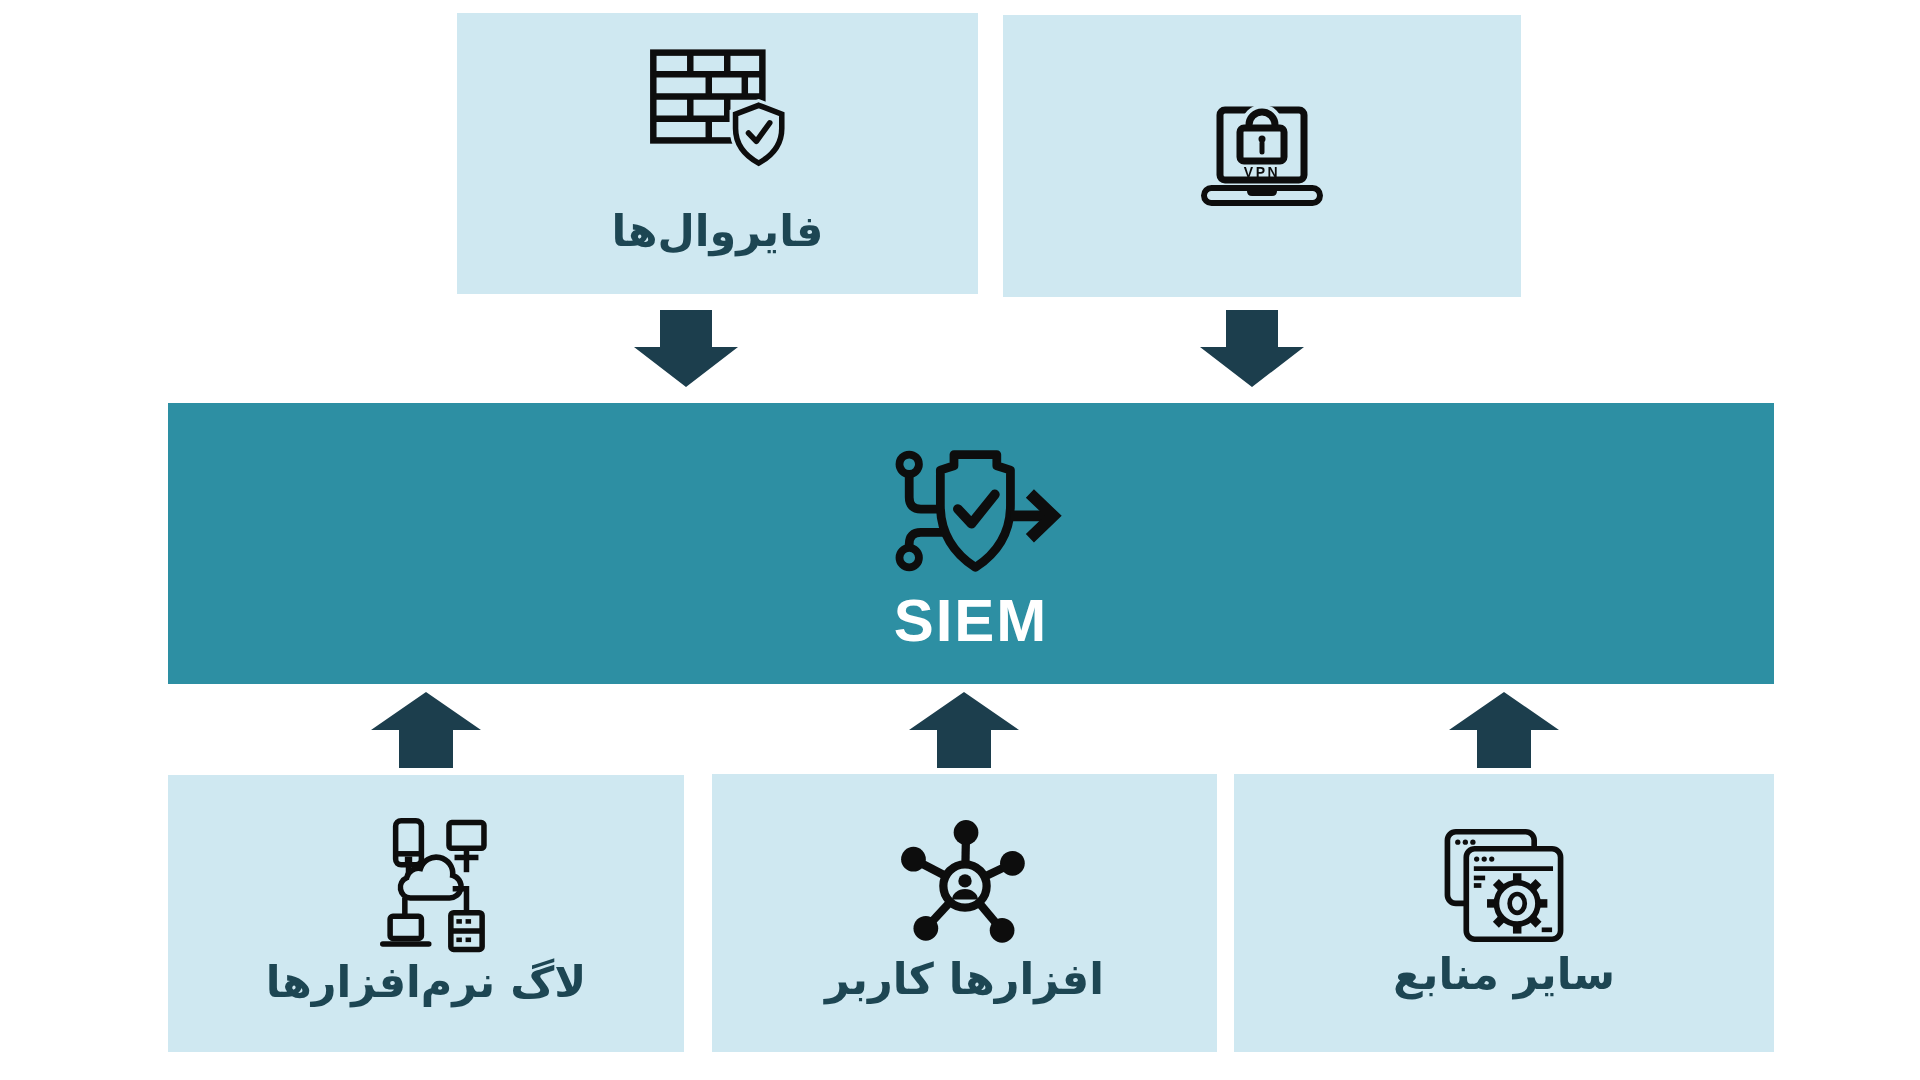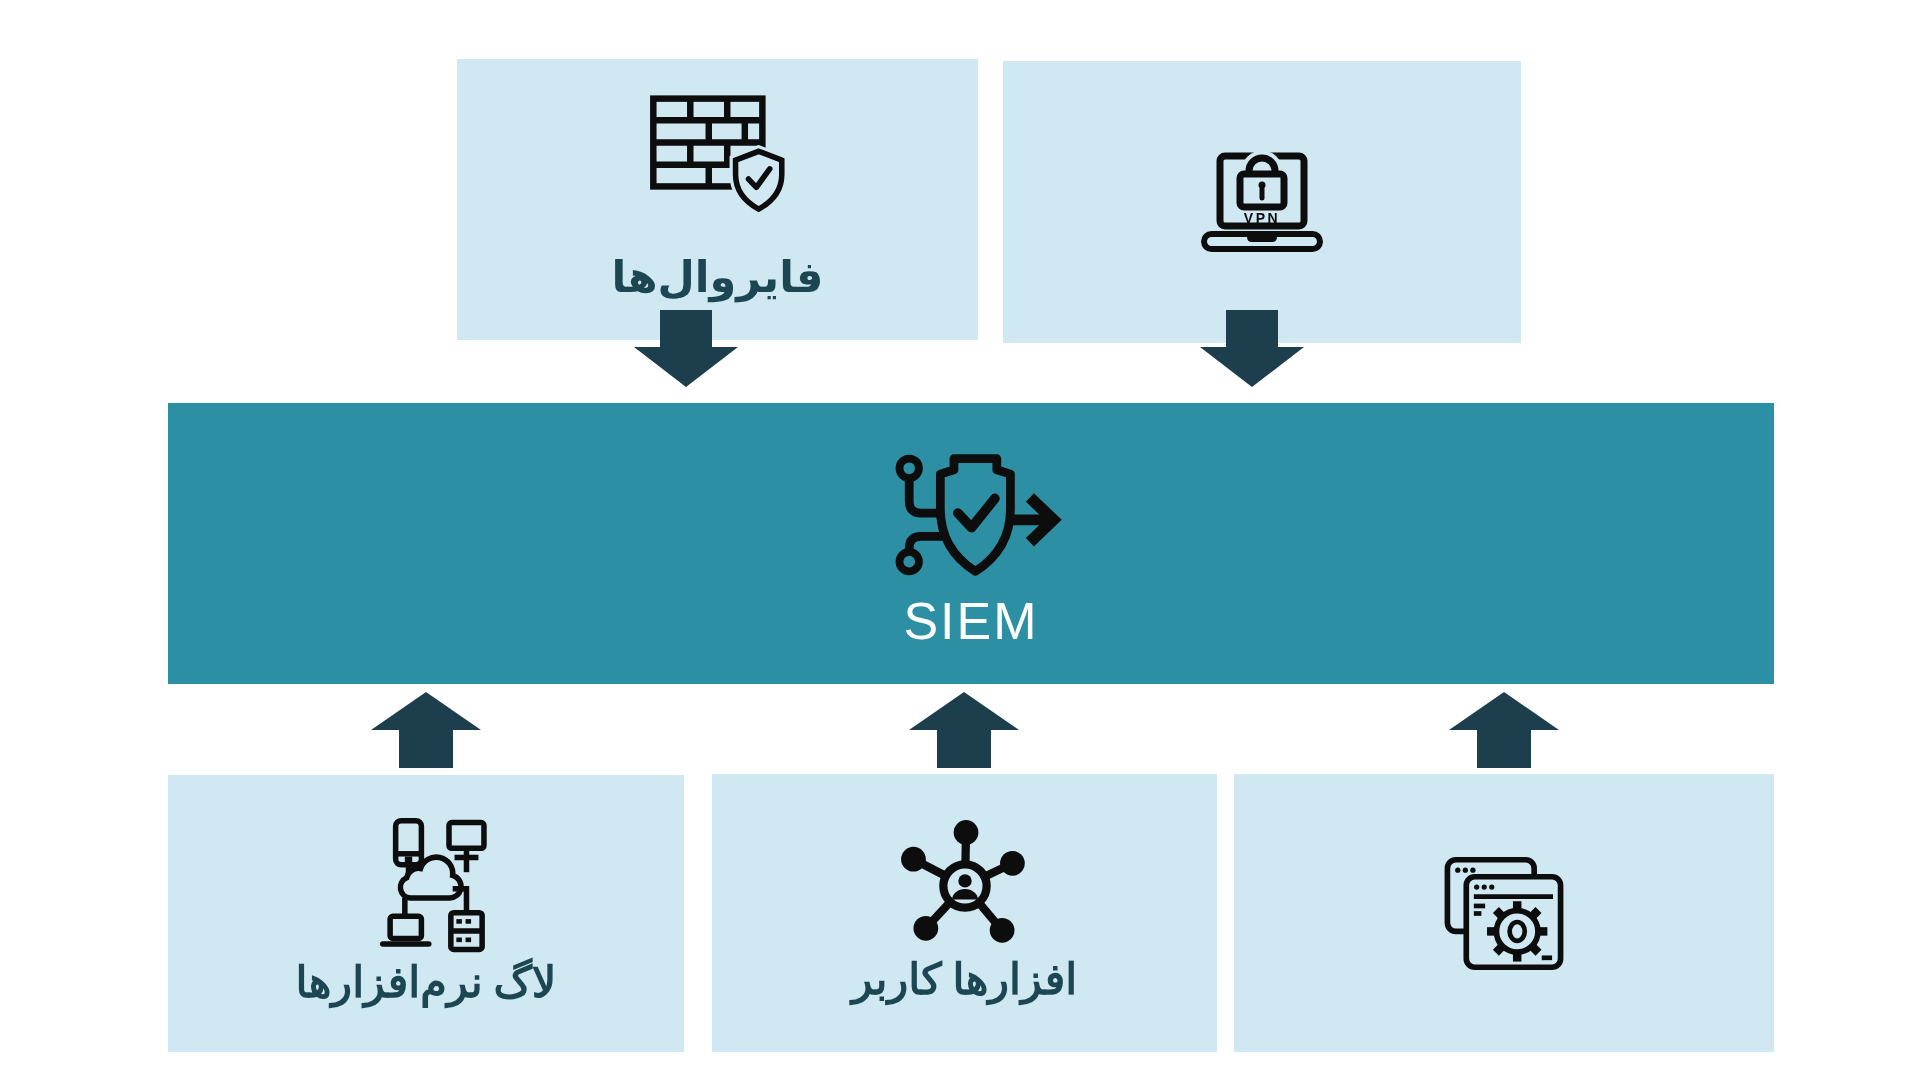--- a/index.html
+++ b/index.html
@@ -19,33 +19,33 @@
   .src-label{
     direction:rtl;font-weight:bold;font-size:43px;line-height:1.3;
     color:var(--label);text-align:center;white-space:nowrap;
   }
   .bar{
     position:absolute;left:168px;top:403px;width:1606px;height:281px;
     background:var(--bar-bg);
     display:flex;flex-direction:column;align-items:center;justify-content:center;gap:8px;
   }
   .siem-label{
-    font-family:"Liberation Sans","DejaVu Sans",sans-serif;font-weight:normal;
-    font-size:52px;letter-spacing:2px;color:var(--siem-label);line-height:1;
+    font-family:"Liberation Sans","DejaVu Sans",sans-serif;font-weight:bold;
+    font-size:60px;letter-spacing:2px;color:var(--siem-label);line-height:1;
   }
   .flow-arrow{position:absolute;}
   .arrf{fill:var(--arrow);}
   svg .st{stroke:var(--icon);fill:none;}
   svg .st2{stroke:var(--icon);}
   svg .fl{fill:var(--icon);stroke:none;}
   svg .bgf{fill:var(--box-bg);}
   svg .bgs{stroke:var(--box-bg);fill:none;}
   svg .barf{fill:var(--bar-bg);}
   svg text.fl{font-family:"Liberation Sans","DejaVu Sans",sans-serif;}
-  .gap30{gap:34px;margin-top:46px;} .gap20{font-family:Liberation Serif, serif;}
+  .gap30{gap:34px;} .gap20{}
 </style>
 </head>
 <body>
 
 <div class="stage">
 
   <div class="box gap30" style="left:457px;top:13px;width:521px;height:281px;">
     <svg viewBox="0 0 150 132" width="150" height="122">
       <g class="st" stroke-width="7">
         <rect x="5" y="5" width="118" height="95"></rect>
@@ -191,15 +191,16 @@
         <line x1="106" y1="84" x2="116" y2="84"></line>
         <line x1="61.4" y1="61.4" x2="68.4" y2="68.4"></line>
         <line x1="99.6" y1="99.6" x2="106.6" y2="106.6"></line>
         <line x1="61.4" y1="106.6" x2="68.4" y2="99.6"></line>
         <line x1="99.6" y1="68.4" x2="106.6" y2="61.4"></line>
       </g>
       <circle class="st2" fill="var(--box-bg)" stroke-width="6" cx="84" cy="84" r="22"></circle>
       <ellipse class="st" stroke-width="5" cx="84" cy="84" rx="8" ry="10"></ellipse>
       <line class="st" stroke-width="5" x1="110" y1="112" x2="121" y2="112"></line>
     </svg>
+    <div class="src-label" lang="fa" dir="rtl">سایر منابع</div>
   </div>
 
 </div>
 
 </body></html>

